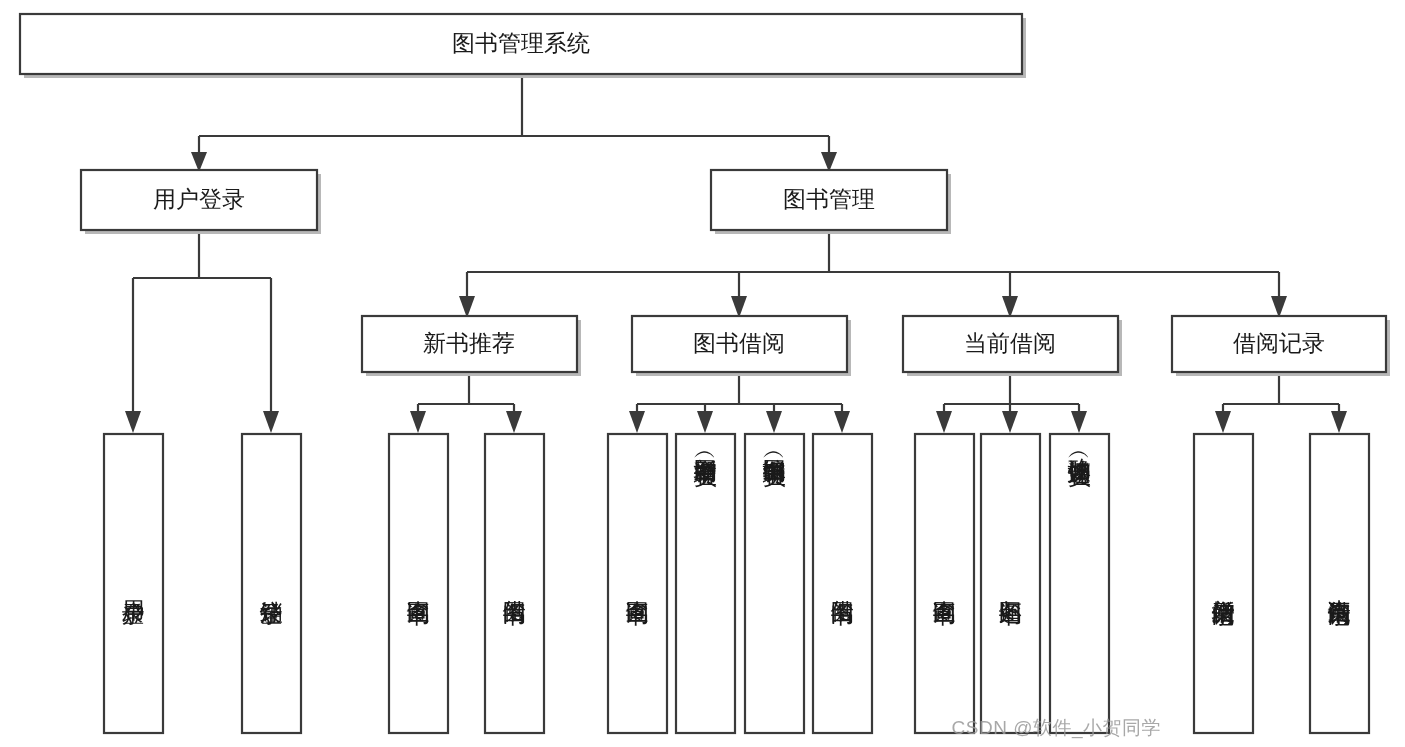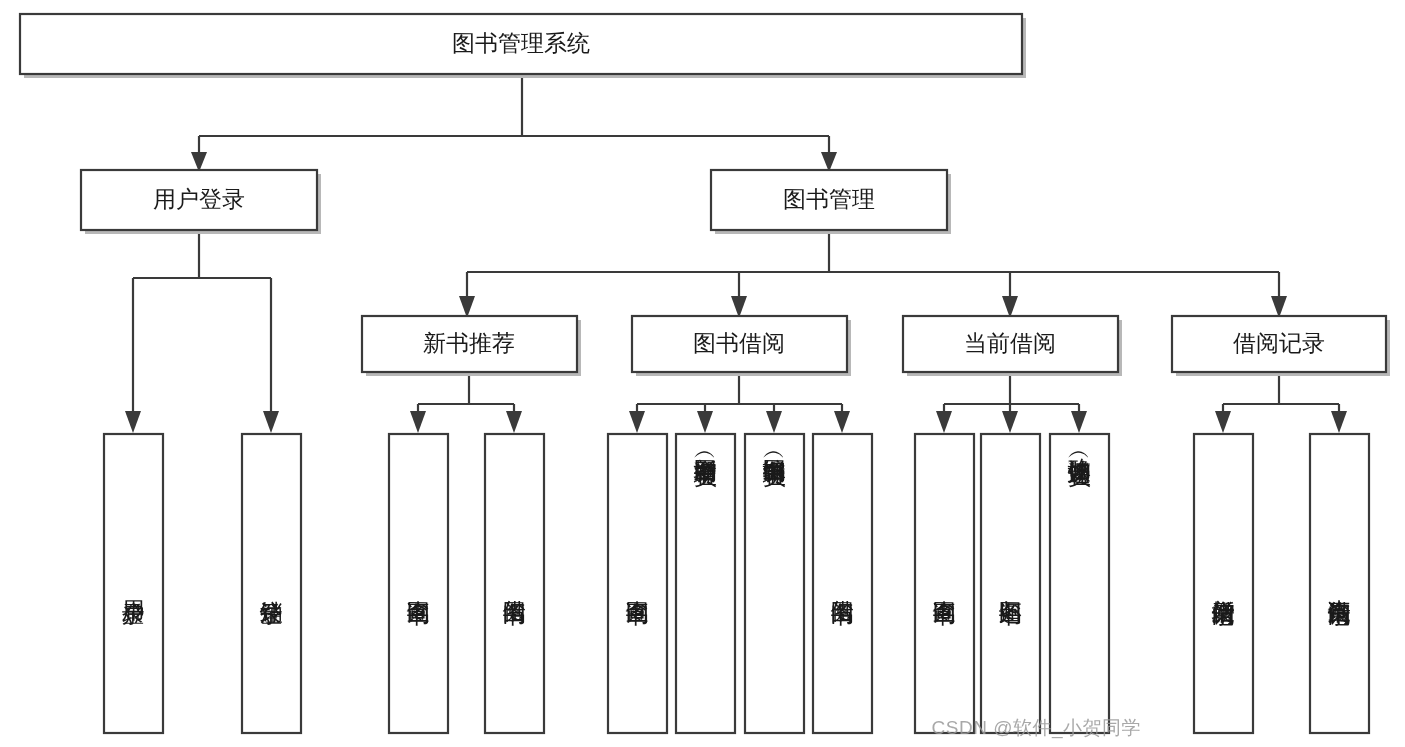--- a/index.html
+++ b/index.html
@@ -69,21 +69,21 @@
     display: flex;
     justify-content: center;
     align-items: flex-start;
     pointer-events: none;
   }
   .leaf-label-wrap.centered {
     align-items: center;
   }
   #watermark {
     position: absolute;
-    right: 24px;
+    right: 4px;
     bottom: 6px;
     font-family: "Liberation Sans", "DejaVu Sans", sans-serif;
     font-size: 19px;
     color: #9a9a9a;
     opacity: 0.85;
     white-space: nowrap;
     letter-spacing: 0.5px;
   }
 </style>
 </head>

